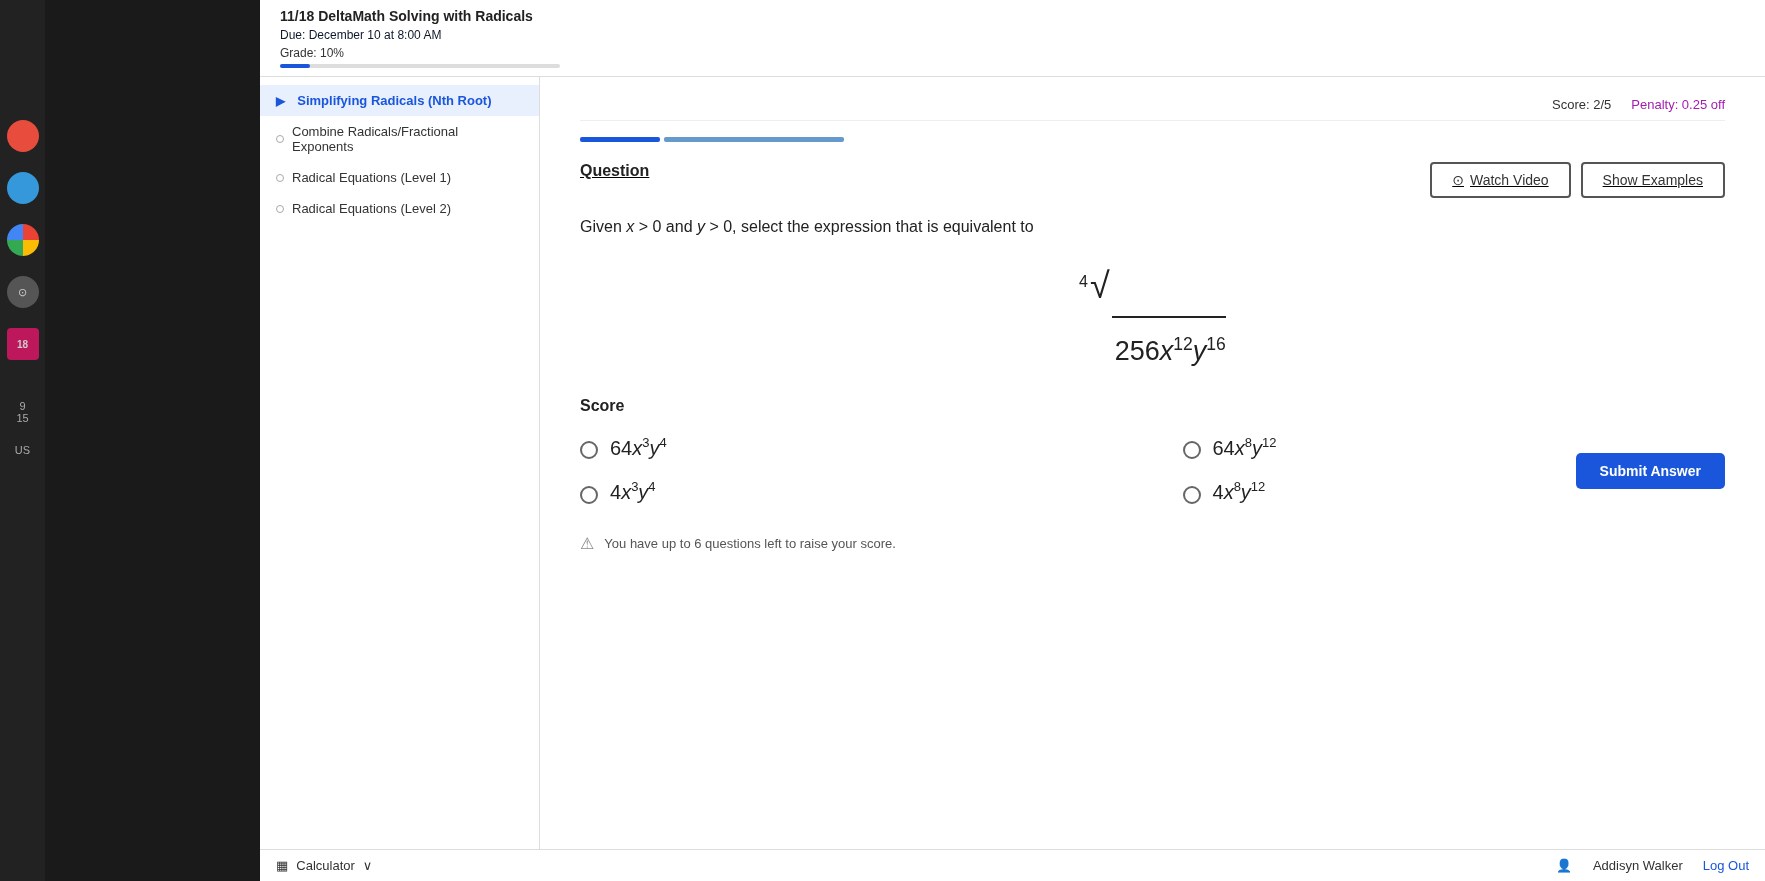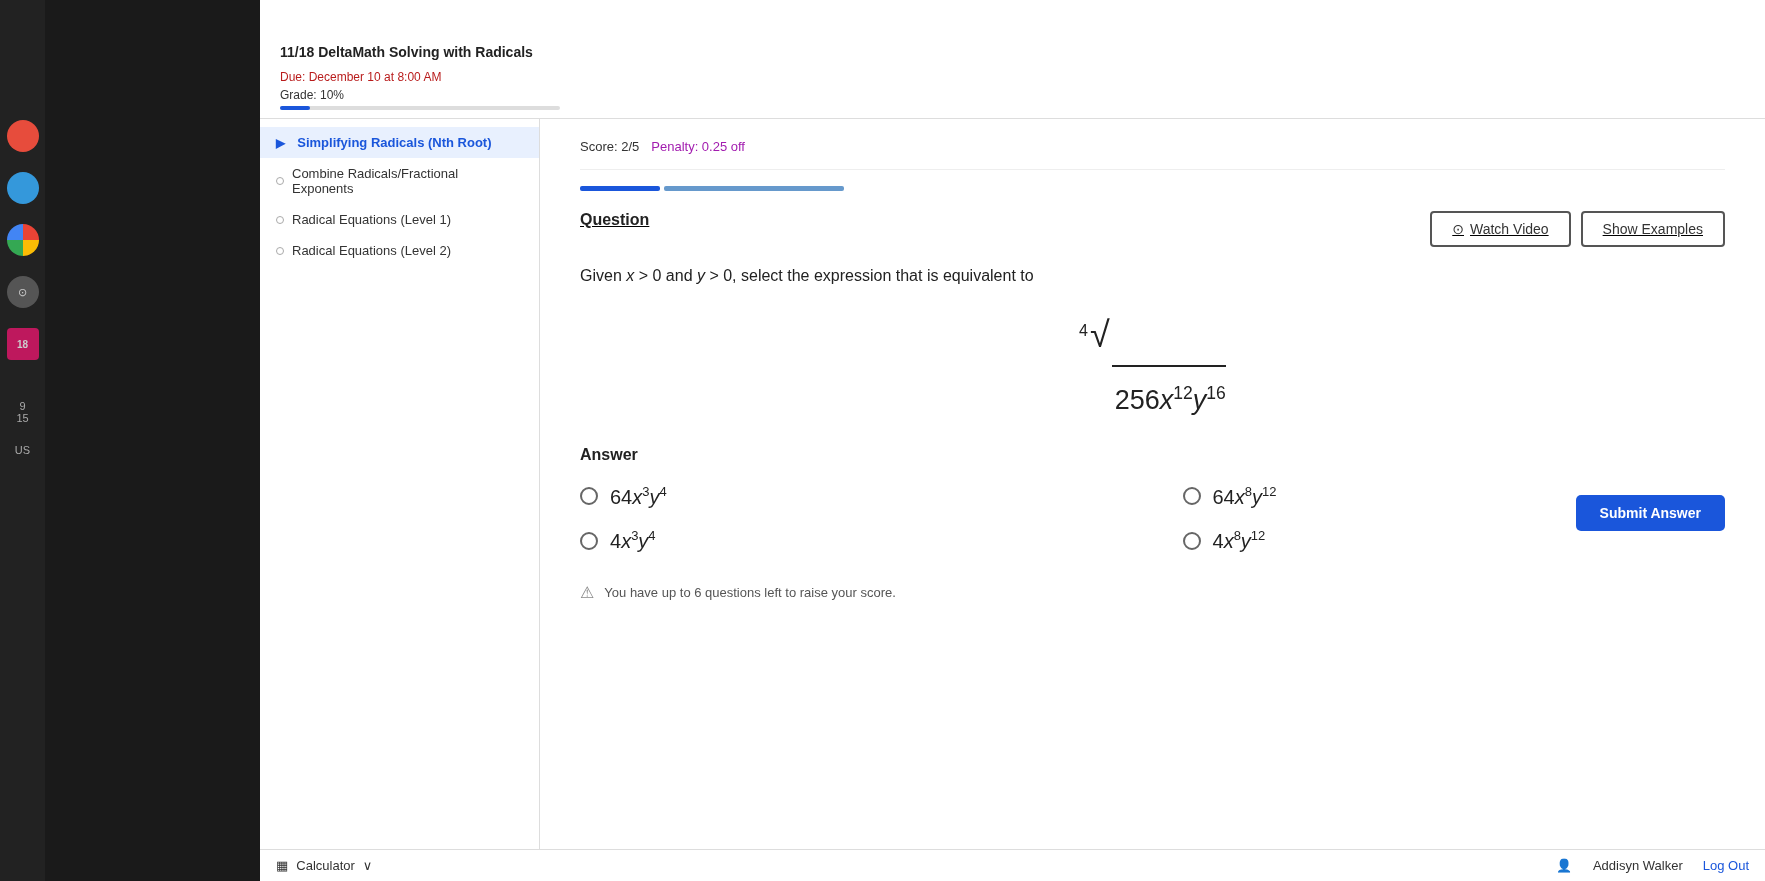--- a/index.html
+++ b/index.html
@@ -66,27 +66,26 @@
     .assignment-header {
       background: #fff;
       padding: 8px 20px;
       border-bottom: 1px solid #ddd;
     }
 
     .assignment-title {
       font-size: 14px;
       font-weight: bold;
       color: #222;
-      margin-top: 36px;
     }
 
     .assignment-due {
       font-size: 12px;
-      color: #b91c1c;
-      margin-top: 10px;
+      color: #0f172a;
+      margin-top: 4px;
     }
 
     .assignment-grade {
       font-size: 12px;
       color: #333;
       margin-top: 4px;
     }
 
     .grade-bar {
       width: 280px;
@@ -151,24 +150,25 @@
       flex: 1;
       background: #fff;
       padding: 20px 40px;
       position: relative;
     }
 
     
     .score-bar {
       display: flex;
       align-items: center;
-      gap: 12px;
+      gap: 20px;
       margin-bottom: 16px;
-      padding-bottom: 15px;
+      padding-bottom: 8px;
       border-bottom: 1px solid #eee;
+      justify-content: flex-end;
     }
 
     .score-text {
       font-size: 13px;
       color: #333;
     }
 
     .penalty-text {
       font-size: 13px;
       color: #a21caf;
@@ -284,21 +284,21 @@
 
     .answer-grid {
       display: grid;
       grid-template-columns: 1fr 1fr;
       gap: 20px 60px;
       margin-bottom: 30px;
     }
 
     .answer-option {
       display: flex;
-      align-items: center;
+      align-items: flex-end;
       gap: 12px;
       cursor: pointer;
     }
 
     .radio-circle {
       width: 18px;
       height: 18px;
       border-radius: 50%;
       border: 2px solid #666;
       flex-shrink: 0;
@@ -454,21 +454,21 @@
       </div>
 
       <div class="math-display">
         <span class="radical-expression">
           <span class="radical-index">4</span>
             <span class="radical-symbol">√</span>
             <span class="radical-content">256<em>x</em><sup>12</sup><em>y</em><sup>16</sup></span>
         </span>
       </div>
 
-      <div class="answer-label">Answer</div>
+      <div class="answer-label">Score</div>
 
       <div class="answer-grid">
 
         <div class="answer-option">
           <div class="radio-circle"></div>
           <span class="answer-math">64<em>x</em><sup>3</sup><em>y</em><sup>4</sup></span>
         </div>
         <div class="answer-option">
           <div class="radio-circle"></div>
           <span class="answer-math">64<em>x</em><sup>8</sup><em>y</em><sup>12</sup></span>

